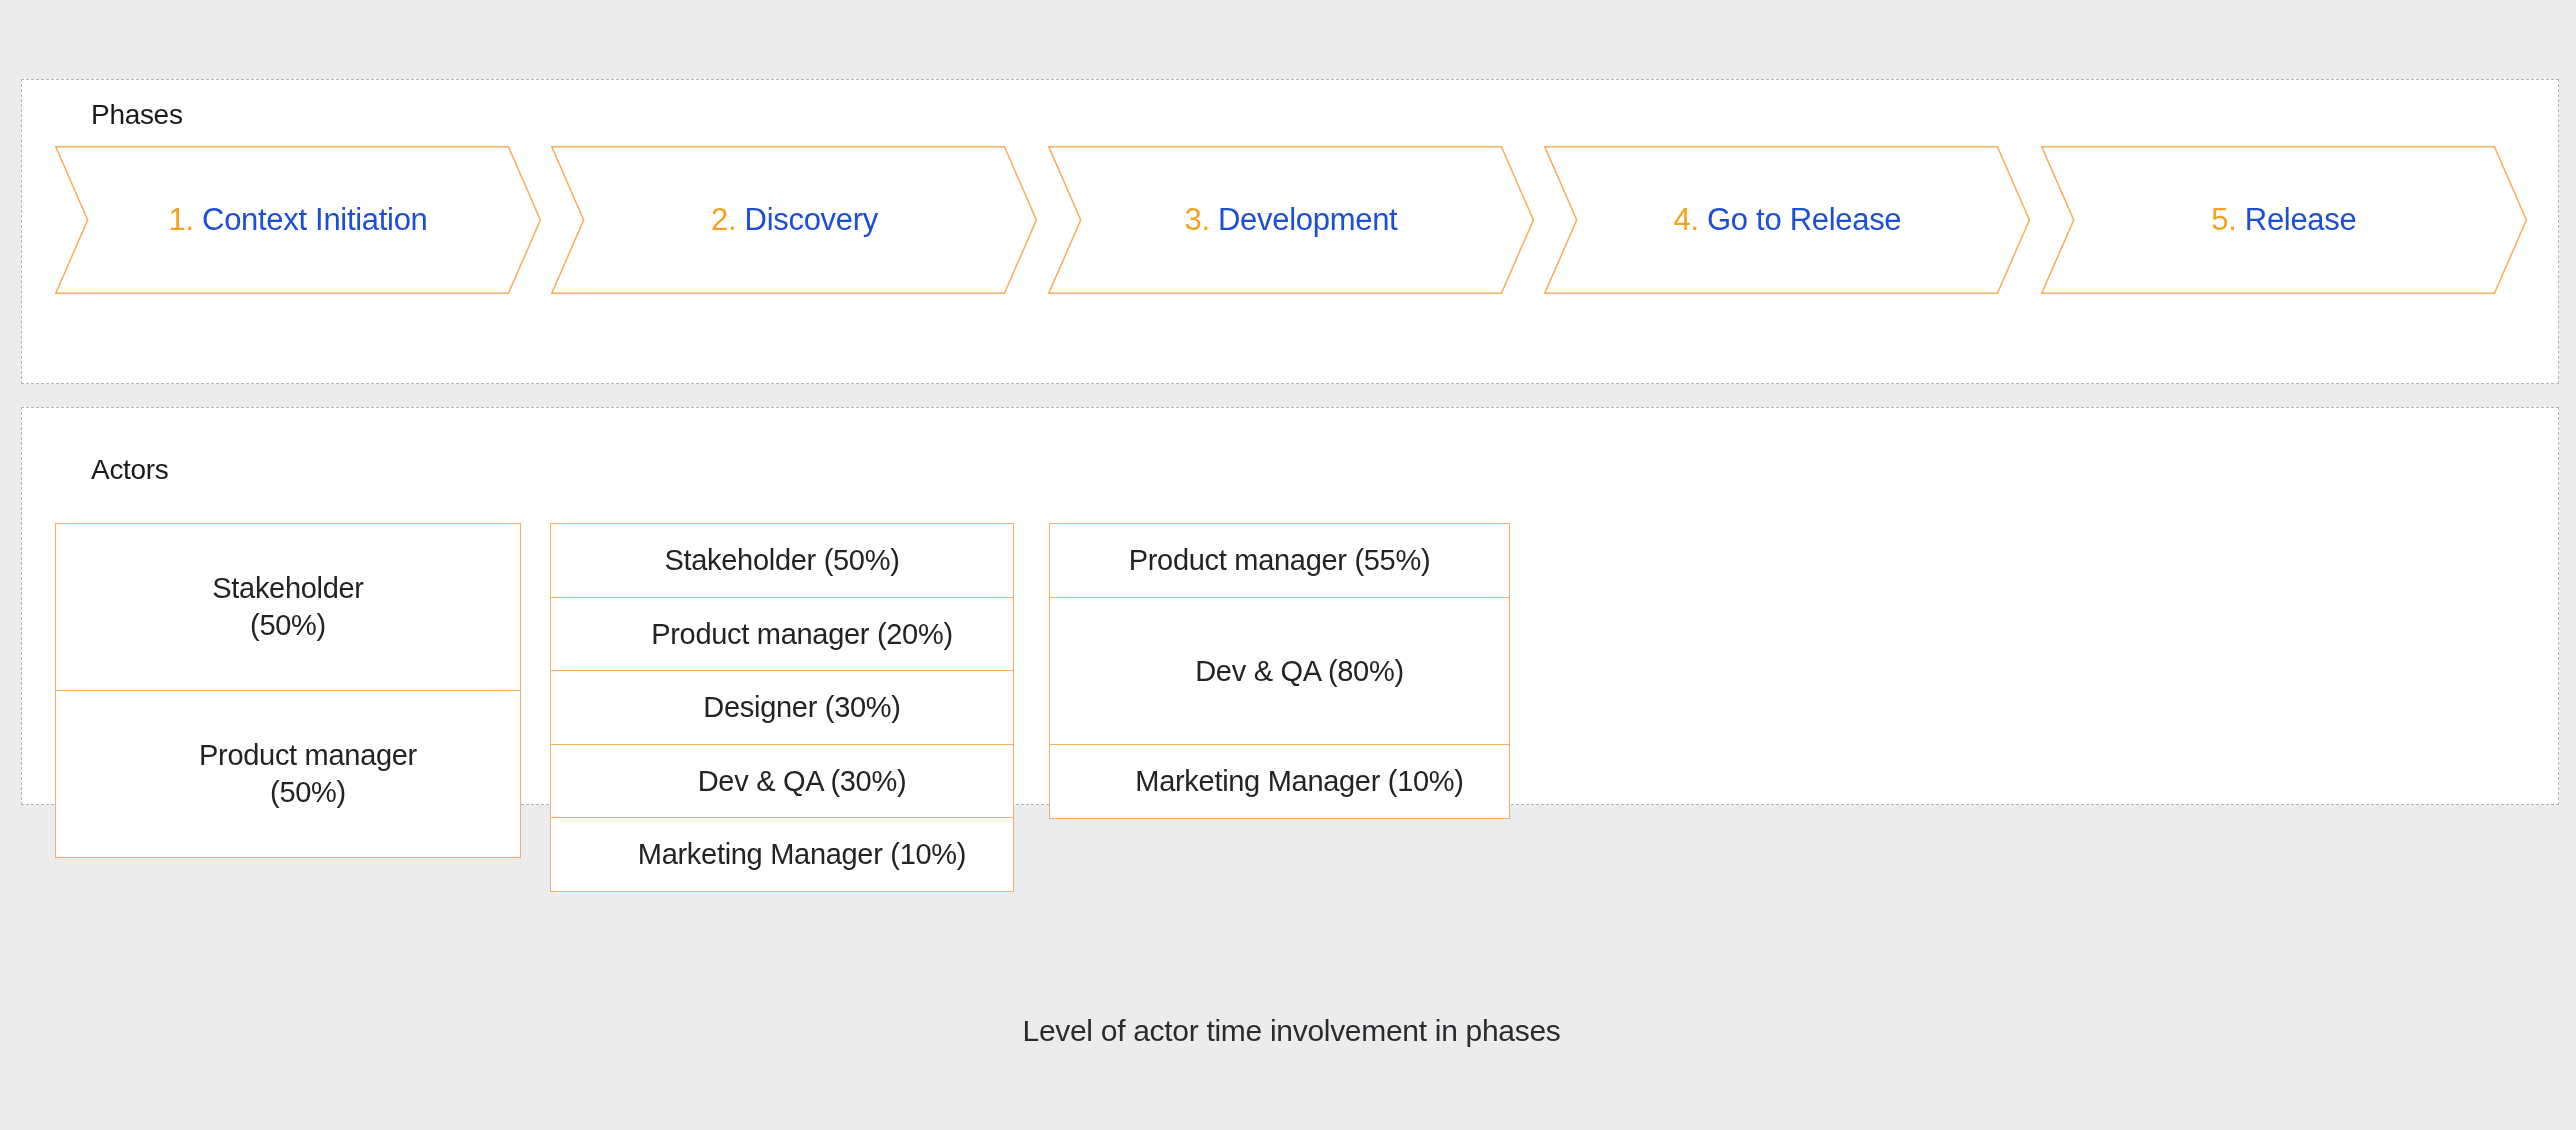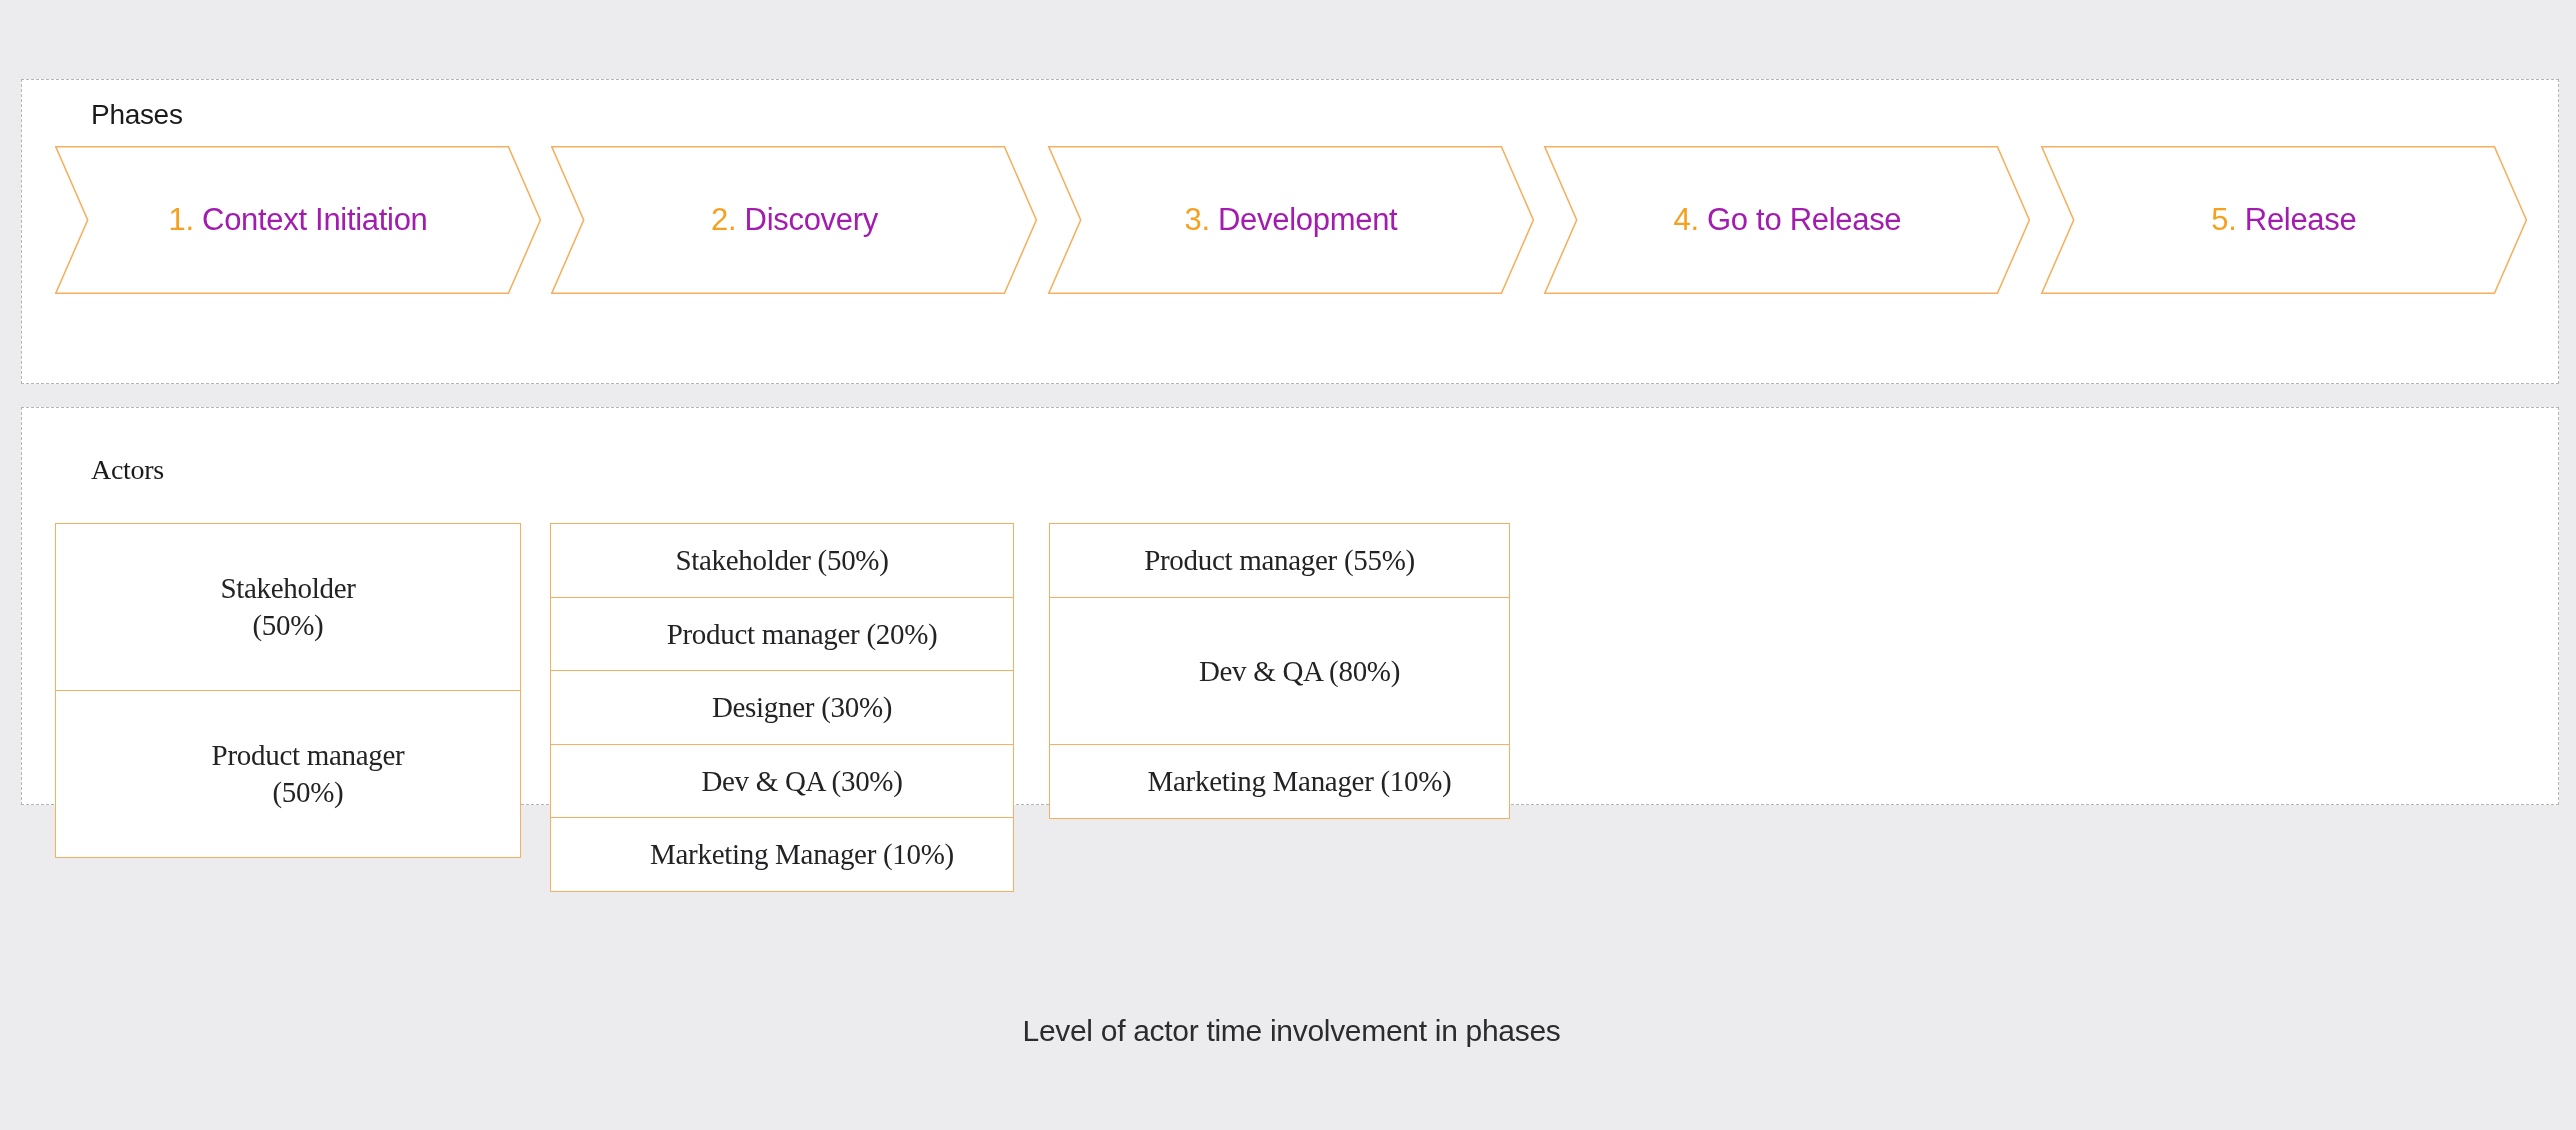--- a/index.html
+++ b/index.html
@@ -11,21 +11,21 @@
     overflow: hidden;
   }
   .panel {
     position: absolute;
     left: 21px;
     width: 2538px;
     background: #FFFFFF;
     border: 1.5px dashed #B4B4B7;
   }
   .panel-phases { top: 79px; height: 305px; }
-  .panel-actors { top: 407px; height: 398px; font-family: Liberation Serif, serif; }
+  .panel-actors { top: 407px; height: 398px; }
   .section-label {
     position: absolute;
     left: 45px;
     top: 18.5px;
     font-size: 28px;
     font-weight: 500;
     color: #1A1A1C;
     letter-spacing: -0.3px;
     margin-left: 24px;
   }
@@ -48,21 +48,21 @@
     inset: 0;
     display: flex;
     align-items: center;
     justify-content: center;
     font-size: 31px;
     font-weight: 500;
     letter-spacing: -0.3px;
     white-space: nowrap;
   }
   .chev-num { color: #F6A01F; margin-right: 8.2px; }
-  .chev-title { color: #a21caf; }
+  .chev-title { color: #1d4ed8; }
 
   
   .actor-col { position: absolute; top: 115px; }
   .actor-col-1 { left: 33px;  width: 466px; border-radius: 29px; }
   .actor-col-2 { left: 528px; width: 464px; }
   .actor-col-3 { left: 1027px; width: 461px; }
   .actor-cell {
     border: 1.5px solid #F5AF5E;
     background: #FFFFFF;
     display: flex;

